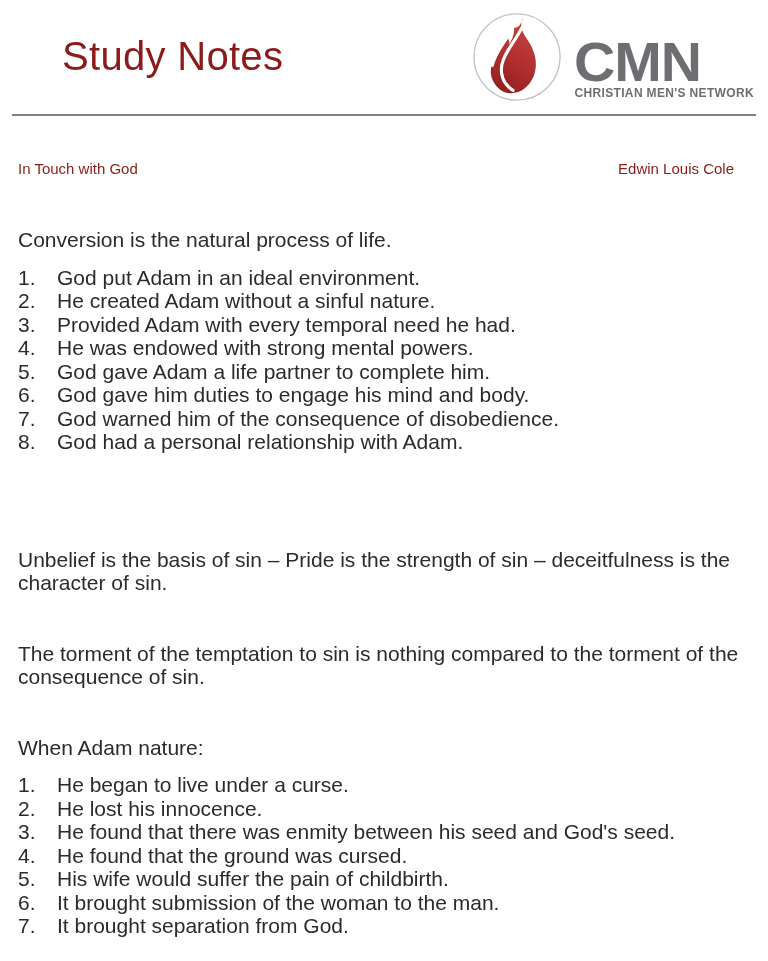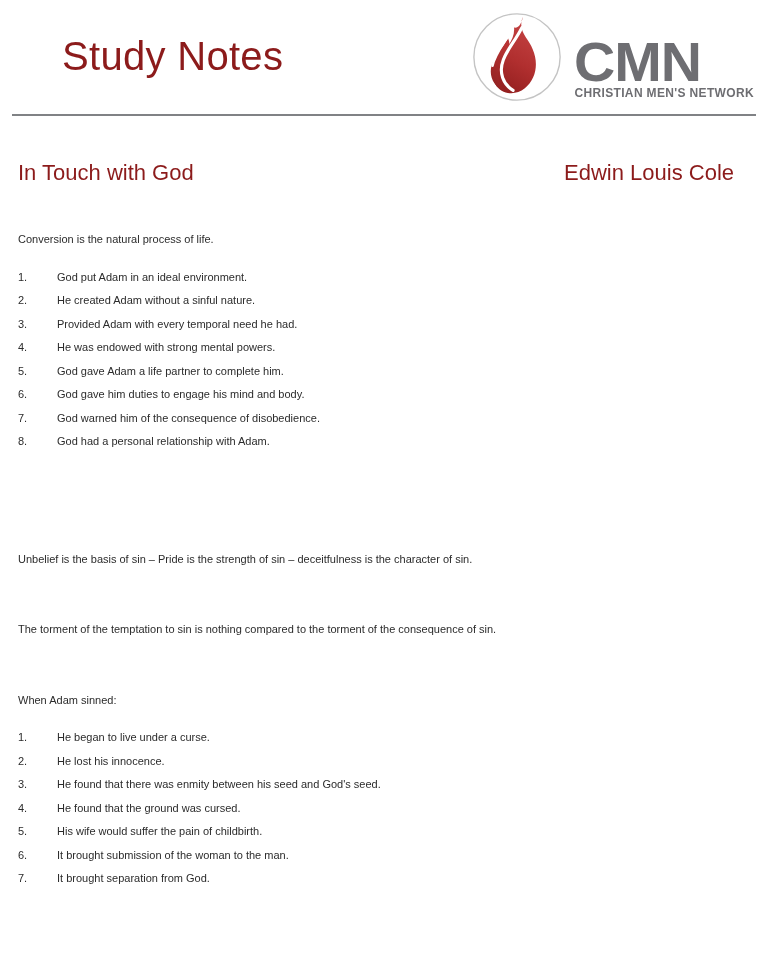--- a/index.html
+++ b/index.html
@@ -98,34 +98,34 @@
   
   .subhead {
     position: absolute;
     left: 18px;
     right: 34px;
     top: 160px;
     display: flex;
     justify-content: space-between;
     align-items: baseline;
     color: #8c1b1b;
-    font-size: 22px;
+    font-size: 15px;
     font-weight: 400;
     line-height: 1.15;
   }
   .subhead-title { white-space: nowrap; }
   .subhead-author { white-space: nowrap; }
 
   
   .content {
     position: absolute;
     left: 18px;
     top: 228px;
     width: 730px;
-    font-size: 11px;
+    font-size: 21px;
     line-height: 23.5px;
     color: #2b2b2b;
   }
 
   .para {
     margin: 0;
     max-width: 727px;
   }
 
   ol.numlist {
@@ -248,21 +248,21 @@
     <div class="gap-md"></div>
 
     <p class="para">Unbelief is the basis of sin – Pride is the strength of sin – deceitfulness is the character of sin.</p>
 
     <div class="gap-md"></div>
 
     <p class="para">The torment of the temptation to sin is nothing compared to the torment of the consequence of sin.</p>
 
     <div class="gap-lg"></div>
 
-    <p class="para">When Adam sinned:</p>
+    <p class="para">When Adam nature:</p>
 
     <div class="gap-sm"></div>
 
     <ol class="numlist">
       <li>
         <span class="num">1.</span>
         <span class="txt">He began to live under a curse.</span>
       </li>
       <li>
         <span class="num">2.</span>

